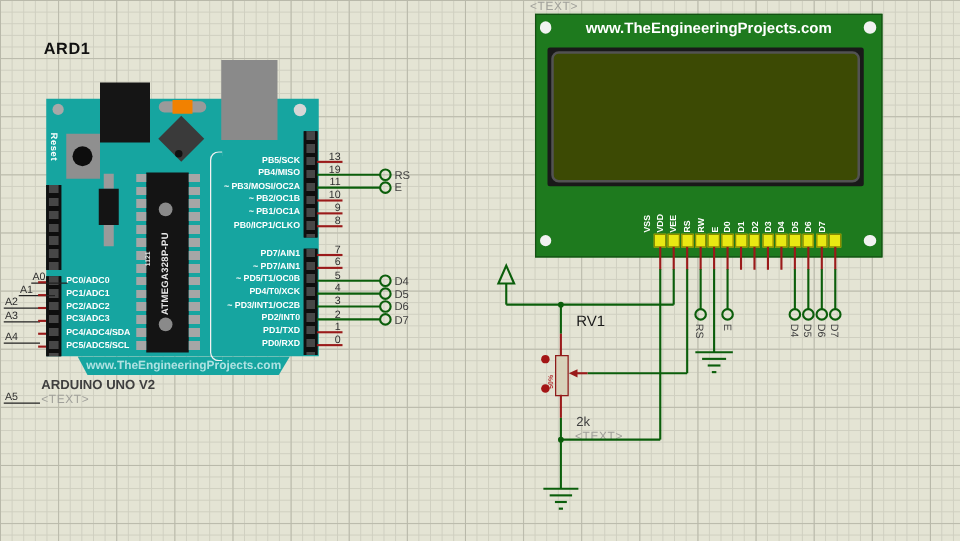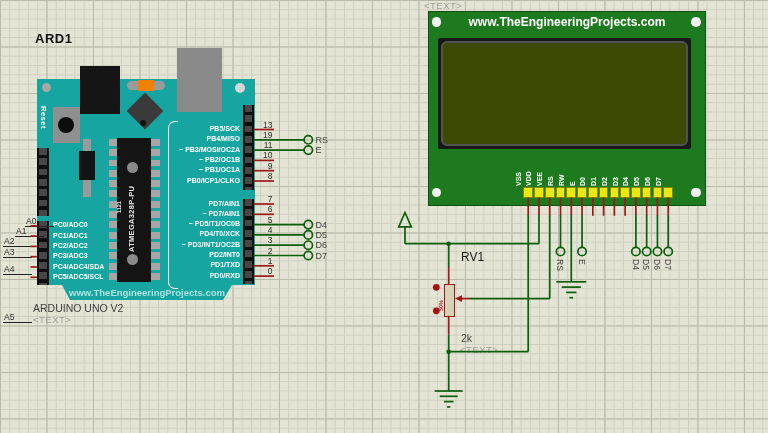--- a/index.html
+++ b/index.html
@@ -59,21 +59,21 @@
   .strip-lt{left:36.5px;top:148px;width:12.5px;height:68px;}
   .strip-lb{left:36.5px;top:220.5px;width:12.5px;height:64.5px;}
   .pin-label{position:absolute;font-size:7px;font-weight:bold;color:#fff;white-space:nowrap;}
   .pb-label,.pd-label{right:528px;}
   .pc-label{left:53px;}
   .pin-num{position:absolute;left:255.5px;width:17px;text-align:right;
     font-size:8.5px;color:#2e2e2e;}
   .a-term{position:absolute;left:3px;width:27.5px;height:10px;border-bottom:1px solid #222;
     font-size:8.5px;color:#2e2e2e;padding-left:1px;}
   .ard1{left:35px;top:31px;font-size:13px;font-weight:600;color:#111;letter-spacing:0.5px;}
-  .ard-name{left:33px;top:302px;font-size:10.5px;color:#3f3f3f;}
+  .ard-name{left:33px;top:302px;font-size:10.5px;color:#3f3f3f;font-weight:bold;}
   .text-ph{font-size:9.5px;color:#a0a09a;letter-spacing:0.5px;}
   
   .lcd-board{left:428px;top:11px;width:278px;height:195px;background:#1e7a1e;border:1px solid #135013;box-sizing:border-box;}
   .lcd-title{left:428px;top:15px;width:278px;text-align:center;font-size:12px;font-weight:bold;color:#fff;}
   .lcd-hole{width:9.6px;height:9.6px;border-radius:50%;background:#f2f2f2;}
   .lcd-screen{left:438px;top:38px;width:253px;height:110.5px;background:#191919;border-radius:2px;}
   .lcd-ring{position:absolute;inset:3px;border:2.5px solid #525252;border-radius:6px;background:#3c4a04;}
   .lcd-pad{position:absolute;top:187px;width:9.6px;height:11px;background:#e9e813;border:1px solid #8a8a00;box-sizing:border-box;}
   .lcd-pin-label{position:absolute;top:176.5px;width:32px;height:9px;font-size:7px;font-weight:bold;color:#fff;}
   

